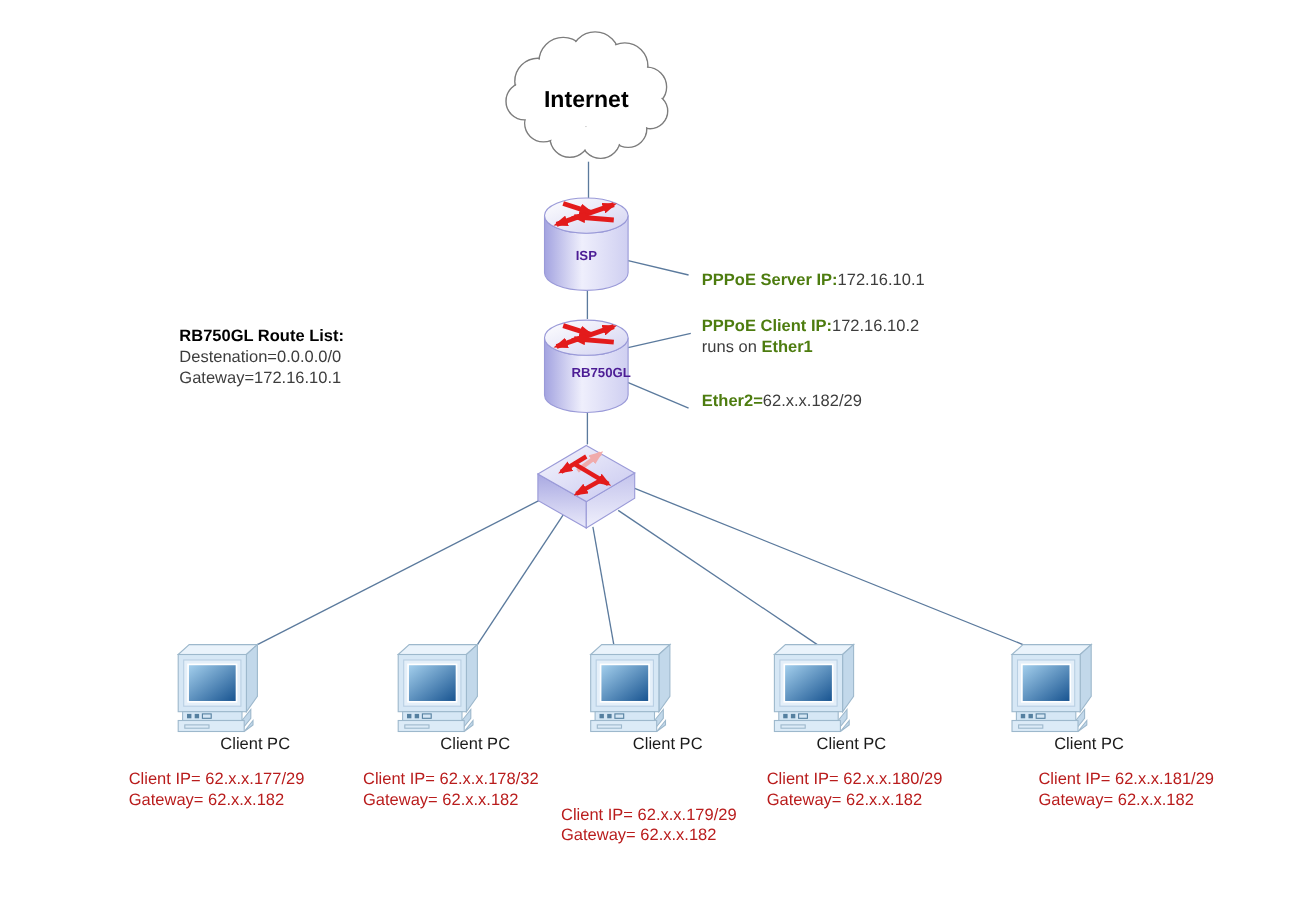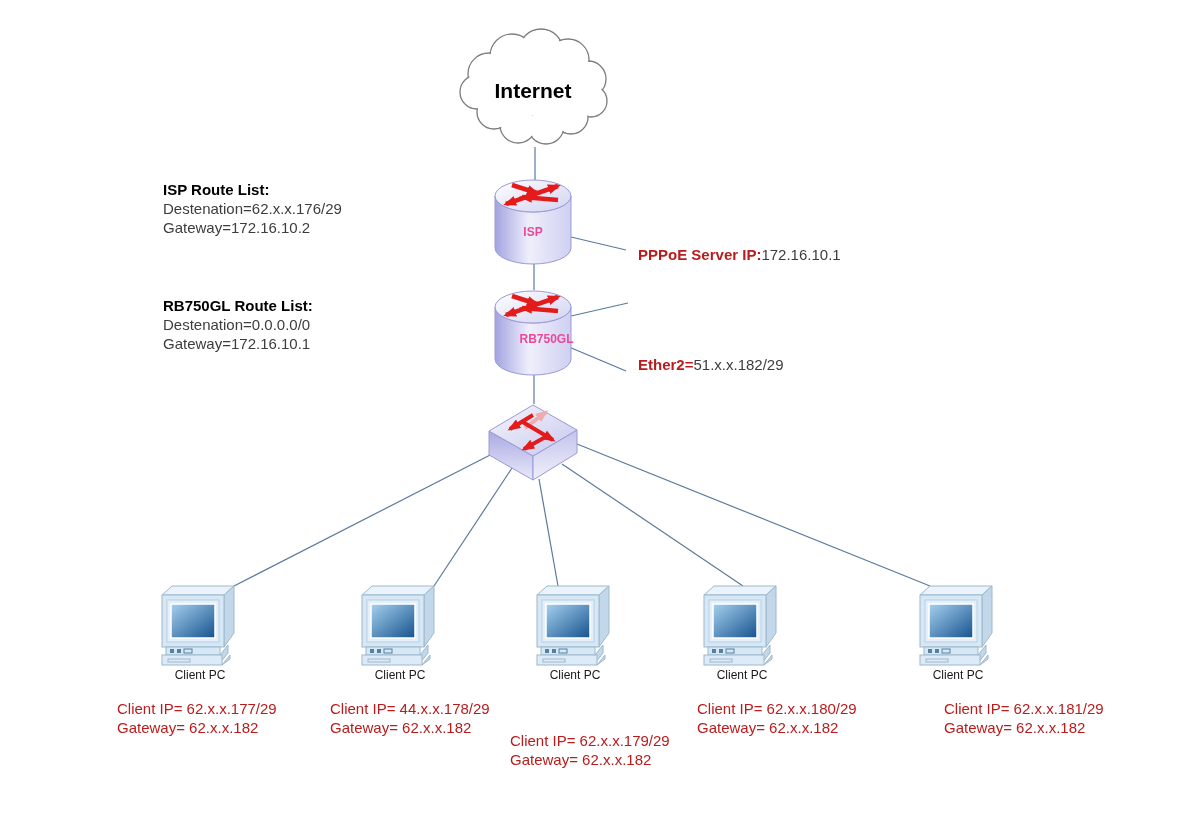--- a/index.html
+++ b/index.html
@@ -7,23 +7,23 @@
     position:relative;width:1188px;height:840px;background:#ffffff;
     font-family:"Liberation Sans", sans-serif;overflow:hidden;
   }
   #wires{position:absolute;left:0;top:0;}
   .txt{position:absolute;white-space:nowrap;}
   .center{transform:translateX(-50%);}
   .internet{font-size:21px;font-weight:bold;color:#000;}
   .route-list{font-size:15px;line-height:19px;color:#3d3d3d;}
   .route-list .rl-title{font-weight:bold;color:#000;}
   .note{font-size:15px;line-height:19px;color:#3d3d3d;}
-  .note b{color:#b91c1c;}
-  .dev-label{font-size:12px;font-weight:bold;color:#ec4899;}
-  .pc-label{font-size:12px;color:#1a1a1a;}
+  .note b{color:#4d7c0f;}
+  .dev-label{font-size:12px;font-weight:bold;color:#4c1d95;}
+  .pc-label{font-size:15px;color:#1a1a1a;margin-left:32px;}
   .pc-info{font-size:15px;line-height:18.5px;color:#b91c1c;}
 </style>
 </head>
 <body>
 
 <div id="canvas">
 
   <svg id="wires" width="1188" height="840" viewBox="0 0 1188 840">
     <defs>
       <linearGradient id="cylBody" x1="0" y1="0" x2="1" y2="0">
@@ -146,56 +146,59 @@
 
     <use href="#pc-icon" transform="translate(158,583)"></use>
     <use href="#pc-icon" transform="translate(358,583)"></use>
     <use href="#pc-icon" transform="translate(533,583)"></use>
     <use href="#pc-icon" transform="translate(700,583)"></use>
     <use href="#pc-icon" transform="translate(916,583)"></use>
   </svg>
 
   <div class="txt internet center" style="left:533px;top:79px;">Internet</div>
 
-  <div class="txt route-list" style="left:163px;top:180px;">
-    <div class="rl-title">ISP Route List:</div>
-    <div>Destenation=62.x.x.176/29</div>
-    <div>Gateway=172.16.10.2</div>
-  </div>
 
   <div class="txt route-list" style="left:163px;top:296px;">
     <div class="rl-title">RB750GL Route List:</div>
     <div>Destenation=0.0.0.0/0</div>
     <div>Gateway=172.16.10.1</div>
   </div>
 
   <div class="txt note" style="left:638px;top:245px;">
     <b>PPPoE Server IP:</b><span>172.16.10.1</span>
   </div>
 
+  <div class="txt note" style="left:638px;top:287px;">
+    <div>
+      <b>PPPoE Client IP:</b><span>172.16.10.2</span>
+    </div>
+    <div>
+      <span>runs on </span><b>Ether1</b>
+    </div>
+  </div>
 
   <div class="txt note" style="left:638px;top:355px;">
-    <b>Ether2=</b><span>51.x.x.182/29</span>
+    <b>Ether2=</b><span>62.x.x.182/29</span>
   </div>
 
   <div class="txt dev-label center" style="left:533px;top:225px;">ISP</div>
   <div class="txt dev-label center" style="left:533px;top:332px;padding-left:27px;">RB750GL</div>
 
   <div class="txt pc-label center" style="left:200px;top:668px;">Client PC</div>
   <div class="txt pc-label center" style="left:400px;top:668px;">Client PC</div>
   <div class="txt pc-label center" style="left:575px;top:668px;">Client PC</div>
   <div class="txt pc-label center" style="left:742px;top:668px;">Client PC</div>
   <div class="txt pc-label center" style="left:958px;top:668px;">Client PC</div>
 
   <div class="txt pc-info" style="left:117px;top:700px;">
     <div>Client IP= 62.x.x.177/29</div>
     <div>Gateway= 62.x.x.182</div>
   </div>
   <div class="txt pc-info" style="left:330px;top:700px;">
-    <div>Client IP= 44.x.x.178/29</div>
+    <div>Client IP= 62.x.x.178/32</div>
     <div>Gateway= 62.x.x.182</div>
   </div>
   <div class="txt pc-info" style="left:510px;top:732px;">
     <div>Client IP= 62.x.x.179/29</div>
     <div>Gateway= 62.x.x.182</div>
   </div>
   <div class="txt pc-info" style="left:697px;top:700px;">
     <div>Client IP= 62.x.x.180/29</div>
     <div>Gateway= 62.x.x.182</div>
   </div>

